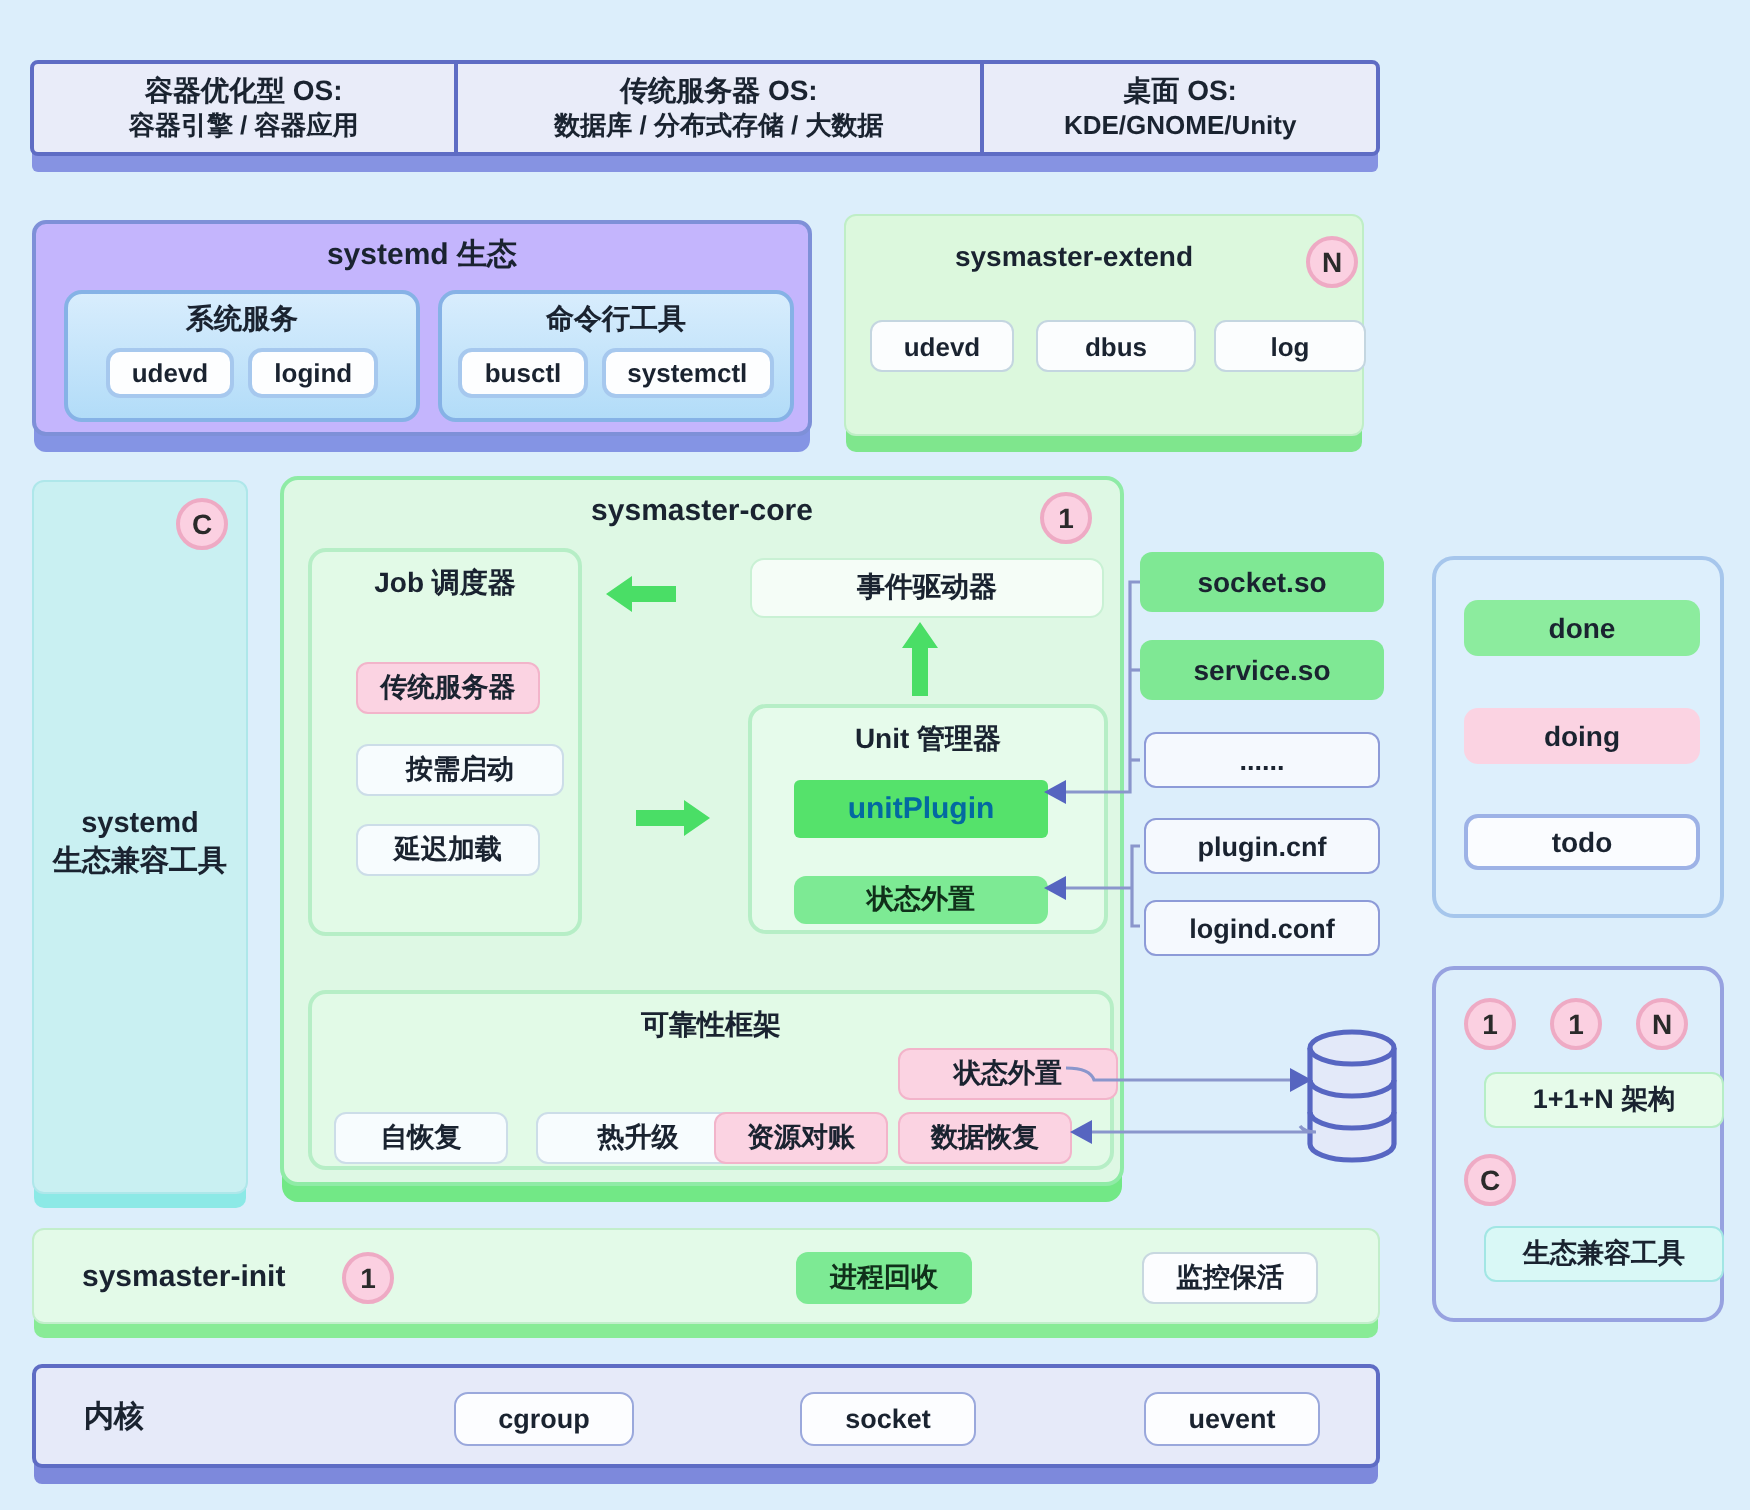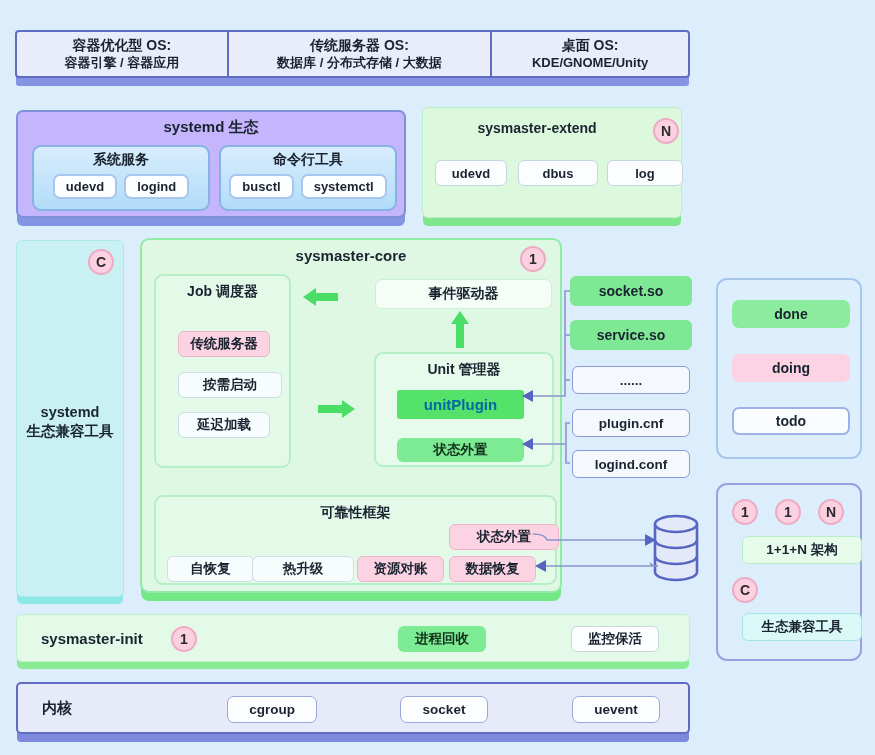--- a/index.html
+++ b/index.html
@@ -171,21 +171,21 @@
       <div class="unit-plugin flexc">
         <span>unitPlugin</span>
       </div>
       <div class="item green" style="left:21px; top:84px; width:127px; height:24px">状态外置</div>
     </div>
 
     <div class="subbox" style="left:12px; top:255px; width:403px; height:90px">
       <div class="s-title">可靠性框架</div>
       <div class="item pink" style="left:293px; top:27px; width:110px">状态外置</div>
       <div class="item white" style="left:11px;  top:59px; width:87px">自恢复</div>
-      <div class="item white" style="left:96px; top:59px; width:102px">热升级</div>
+      <div class="item white" style="left:112px; top:59px; width:102px">热升级</div>
       <div class="item pink" style="left:201px; top:59px; width:87px">资源对账</div>
       <div class="item pink" style="left:293px; top:59px; width:87px">数据恢复</div>
     </div>
   </div>
 
   <div class="abs file-green flexc" style="left:570px; top:276px; width:122px; height:30px">socket.so</div>
   <div class="abs file-green flexc" style="left:570px; top:320px; width:122px; height:30px">service.so</div>
   <div class="abs file-white flexc" style="left:572px; top:366px; width:118px; height:28px">......</div>
   <div class="abs file-white flexc" style="left:572px; top:409px; width:118px; height:28px">plugin.cnf</div>
   <div class="abs file-white flexc" style="left:572px; top:450px; width:118px; height:28px">logind.conf</div>

